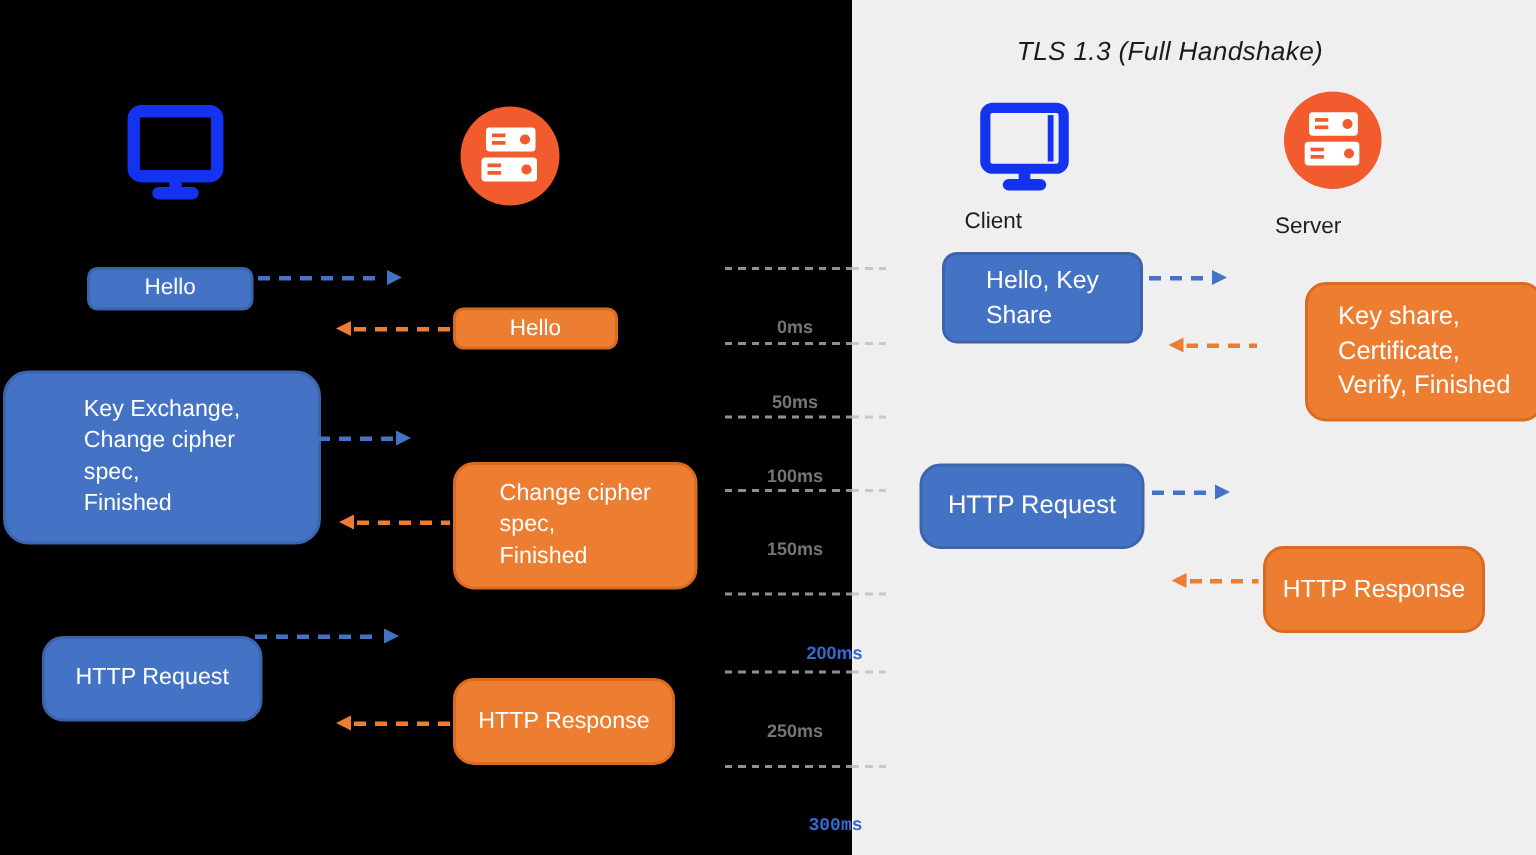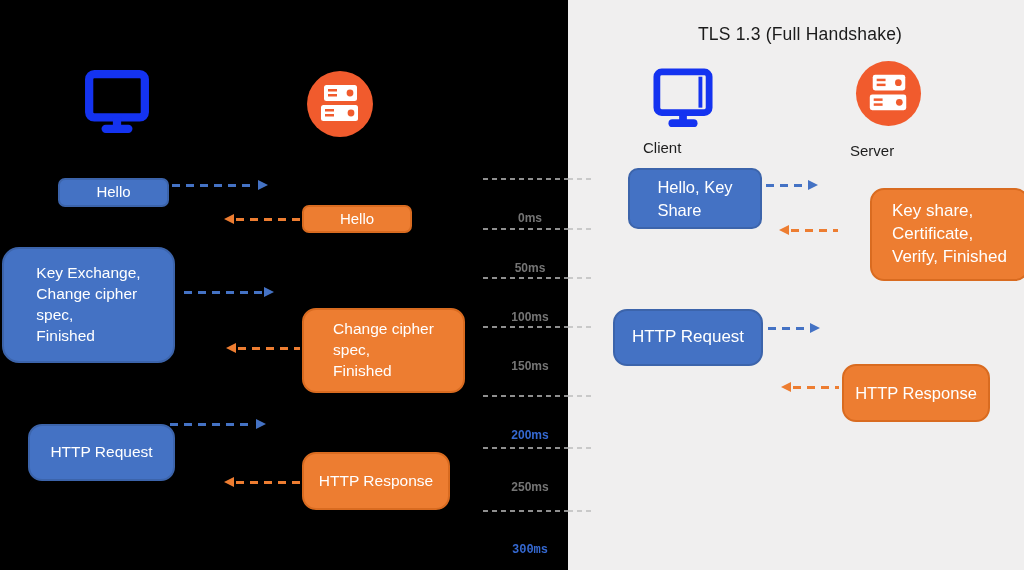--- a/index.html
+++ b/index.html
@@ -8,38 +8,38 @@
     font-family:"Liberation Sans", sans-serif;
     background:var(--panel-left-bg,#000);
   }
   
   .panel{position:absolute;top:0;height:570px;}
   #left-panel{left:0;width:568px;background:var(--panel-left-bg,#000);}
   #right-panel{left:568px;width:456px;background:var(--panel-right-bg,#f0efef);}
 
   
   .diagram-title{
-    position:absolute;left:640px;top:24px;width:320px;text-align:center;
-    font-size:17.5px;color:#1b1b1b;letter-spacing:.2px;
+    position:absolute;left:620px;top:24px;width:320px;text-align:center;
+    font-size:17.5px;color:#1b1b1b;letter-spacing:.2px;font-style:italic;
   }
   .actor-label{position:absolute;font-size:15px;color:#1d1d1d;}
   #client-label{left:643px;top:139px;width:72px;}
   #server-label{left:850px;top:142px;width:72px;}
 
   
   .msg{
     position:absolute;display:flex;align-items:center;justify-content:center;
     text-align:left;color:#fff;white-space:pre-line;line-height:1.35;
     font-size:15px;border-radius:14px;box-sizing:border-box;
   }
   .msg.blue{background:var(--blue-box,#4472c4);border:2px solid var(--blue-box-border,#3c64ab);}
   .msg.orange{background:var(--orange-box,#ed7d31);border:2px solid var(--orange-box-border,#d96b20);}
   .m-l1{left:58px;top:178px;width:111px;height:29px;border-radius:7px;}
   .m-l2{left:302px;top:205px;width:110px;height:28px;border-radius:7px;}
-  .m-l3{left:2px;top:247px;width:173px;height:116px;border-radius:17px;font-size:15.5px;}
+  .m-l3{left:2px;top:247px;width:212px;height:116px;border-radius:17px;font-size:15.5px;}
   .m-l4{left:302px;top:308px;width:163px;height:85px;font-size:15.5px;}
   .m-l5{left:28px;top:424px;width:147px;height:57px;font-size:15.5px;}
   .m-l6{left:302px;top:452px;width:148px;height:58px;font-size:15.5px;}
   .m-r1{left:628px;top:168px;width:134px;height:61px;font-size:16.5px;border-radius:10px;}
   .m-r2{left:838px;top:188px;width:159px;height:93px;font-size:17px;margin-left:32px;}
   .m-r3{left:613px;top:309px;width:150px;height:57px;font-size:17px;}
   .m-r4{left:842px;top:364px;width:148px;height:58px;font-size:16.5px;}
 
   
   .arrow{position:absolute;height:3px;}
@@ -80,21 +80,21 @@
     background:repeating-linear-gradient(90deg,#8f8f8f 0 5px,transparent 5px 9px);
   }
   .tick .dash-r{
     position:absolute;left:85px;top:0;width:25px;height:2px;
     background:repeating-linear-gradient(90deg,#c9c9c9 0 5px,transparent 5px 9px);
   }
   .tick .tick-label{
     position:absolute;left:2px;top:5px;width:90px;text-align:center;
     font-size:12px;font-weight:600;color:var(--tick-label,#757575);margin-top:28px;
   }
-  .tick.hl .tick-label{color:var(--tick-label-highlight,#3569d2);}
+  .tick.hl .tick-label{color:var(--tick-label-highlight,#3569d2);text-align:right;}
   .t-0{top:178px;}.t-1{top:228px;}.t-2{top:277px;}.t-3{top:326px;}
   .t-4{top:395px;}.t-5{top:447px;}.t-6{top:510px;font-family:Liberation Mono, monospace;}
 
   
   .icon{position:absolute;}
   .monitor{color:var(--icon-blue,#1433f0);}
   .server{color:var(--icon-orange,#f15b2d);}
   .ic-client-left{left:84px;top:70px;width:66px;height:64px;}
   .ic-server-left{left:306px;top:70px;width:68px;height:68px;}
   .ic-client-right{left:652px;top:68px;width:62px;height:60px;}

